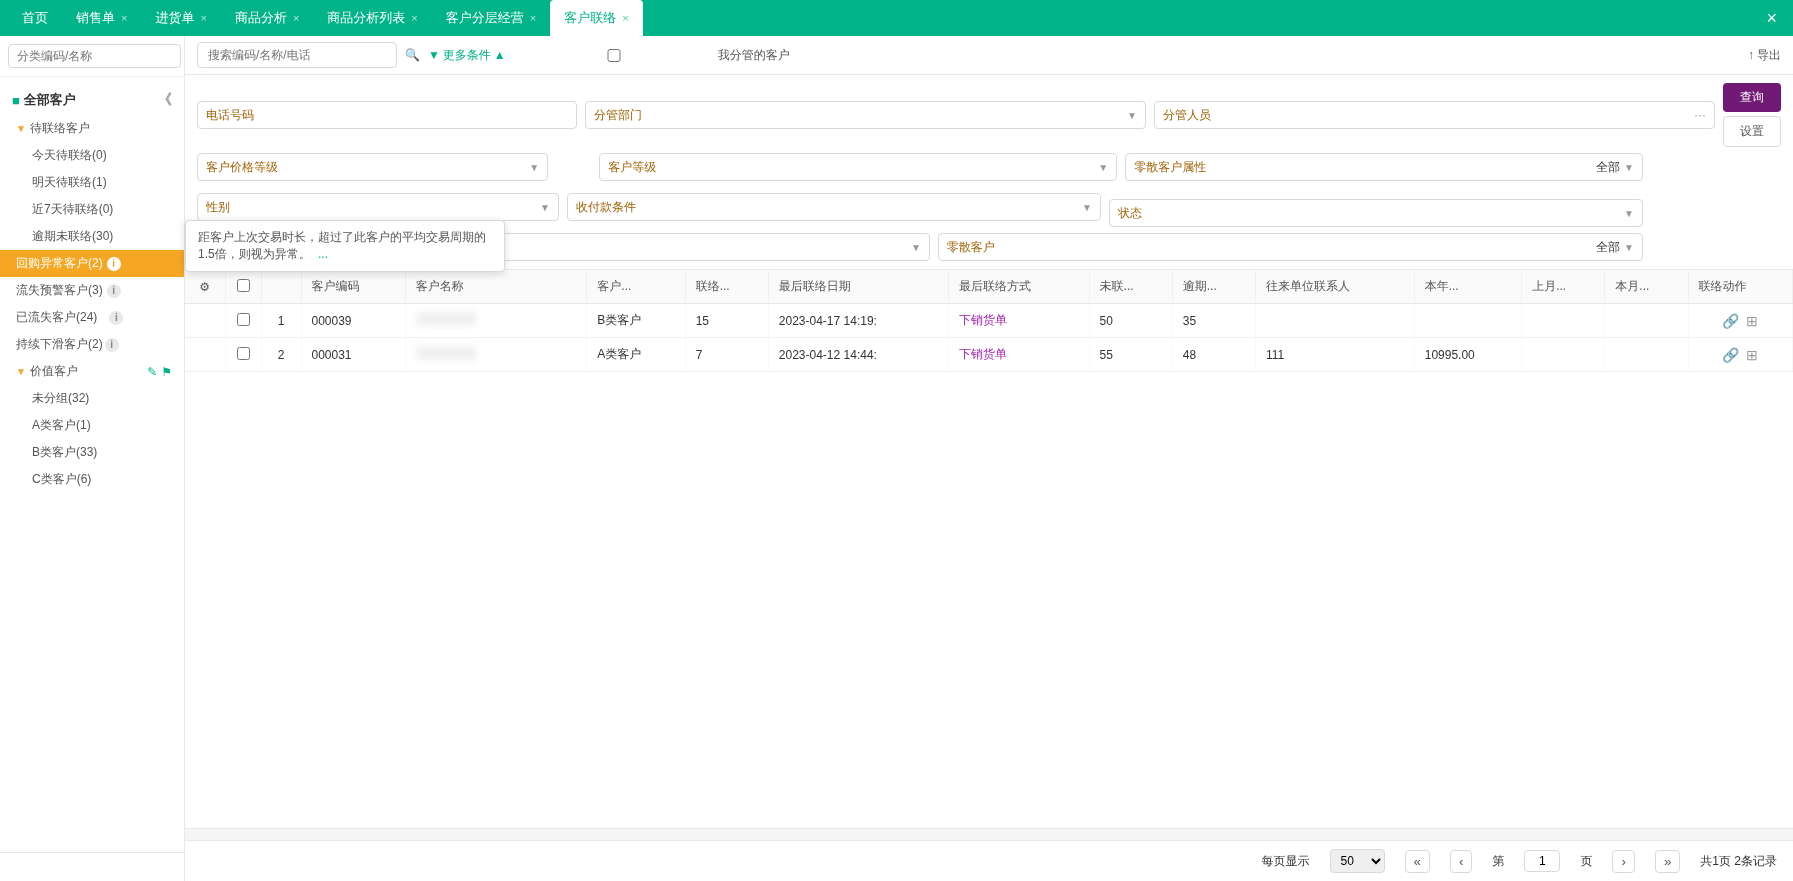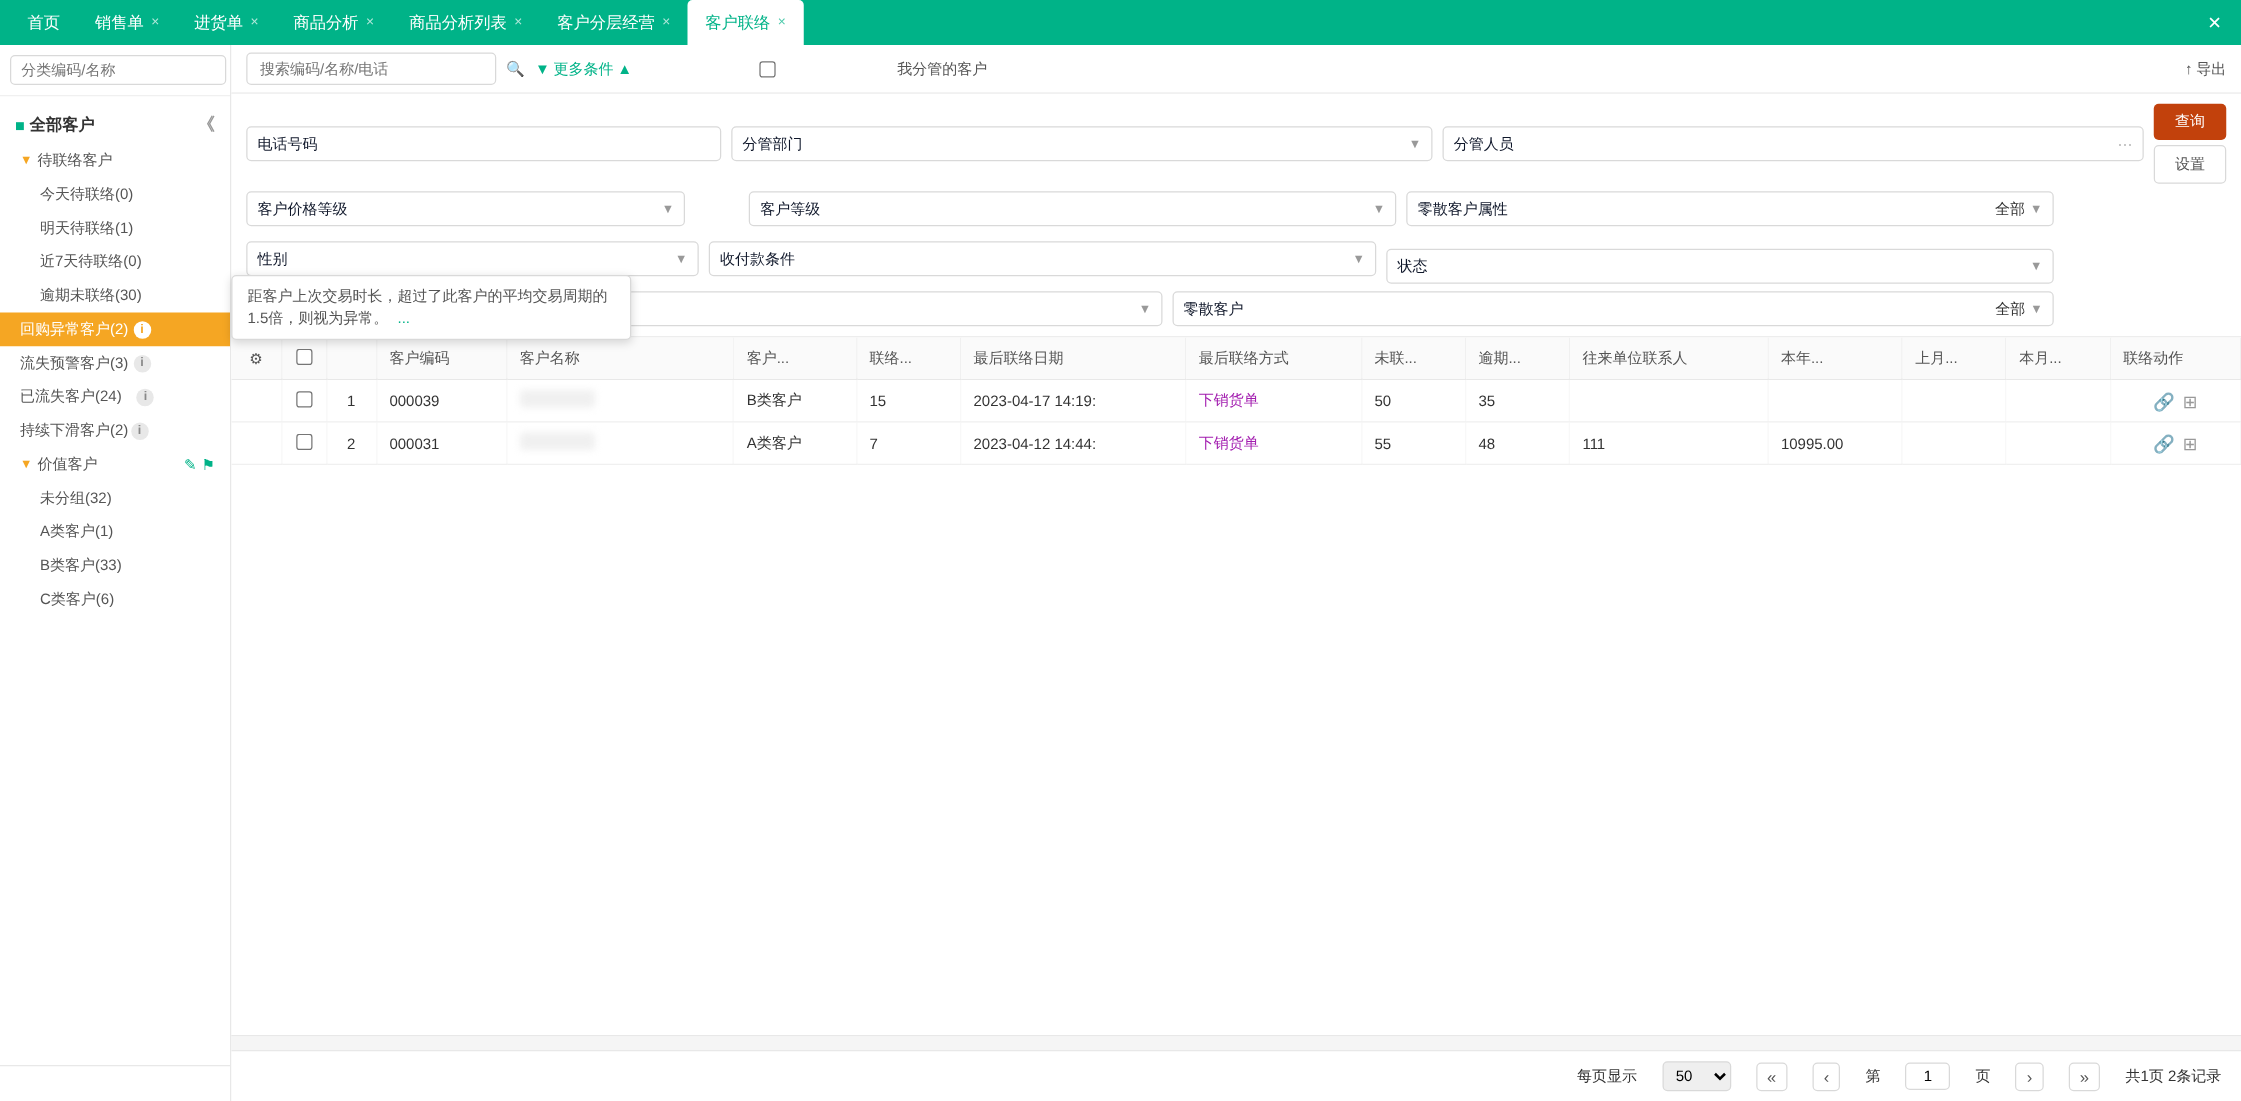--- a/index.html
+++ b/index.html
@@ -90,25 +90,25 @@
     .advanced-filter {
       background: #fff; padding: 8px 12px; border-bottom: 1px solid #e8e8e8;
     }
     .filter-row {
       display: flex; align-items: center; gap: 8px; margin-bottom: 6px;
     }
     .filter-row:last-child { margin-bottom: 0; }
     .filter-field {
       display: flex; align-items: center; flex: 1; border: 1px solid #d9d9d9; border-radius: 4px; padding: 4px 8px; background: #fff; min-height: 28px; cursor: pointer; position: relative;
     }
-    .filter-field label { color: #0f172a; font-size: 12px; flex: 1; }
+    .filter-field label { color: #a16207; font-size: 12px; flex: 1; }
     .filter-field .arrow-down { color: #999; font-size: 10px; }
 
     .action-btn-query {
-      background: #c2410c; color: #fff; border: none; border-radius: 4px; padding: 6px 16px; cursor: pointer; font-size: 12px;
+      background: #701a75; color: #fff; border: none; border-radius: 4px; padding: 6px 16px; cursor: pointer; font-size: 12px;
     }
     .action-btn-settings {
       background: #fff; color: #555; border: 1px solid #d9d9d9; border-radius: 4px; padding: 6px 16px; cursor: pointer; font-size: 12px;
     }
     .filter-actions { display: flex; flex-direction: column; gap: 4px; }
 
     
     .table-area {
       flex: 1; overflow: auto; background: #fff; margin: 0;
     }

